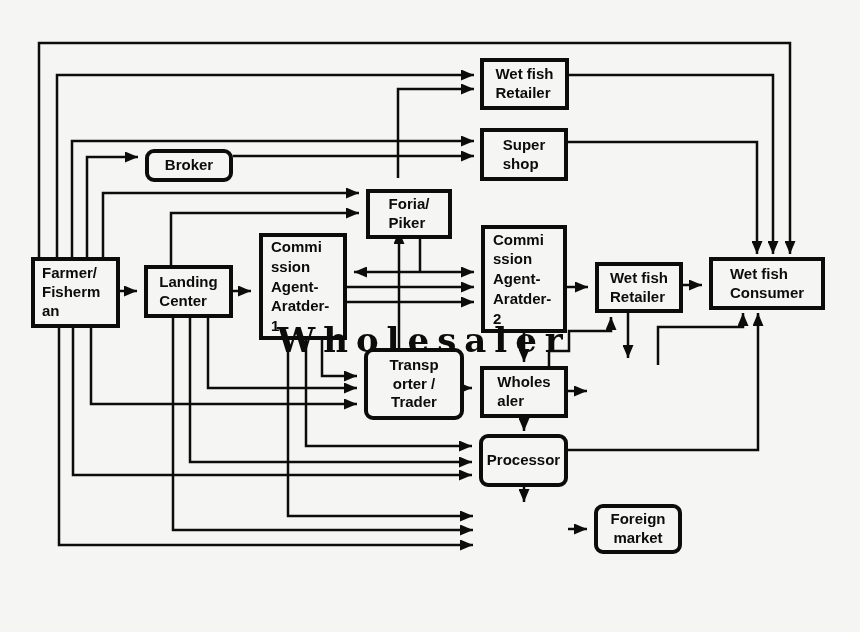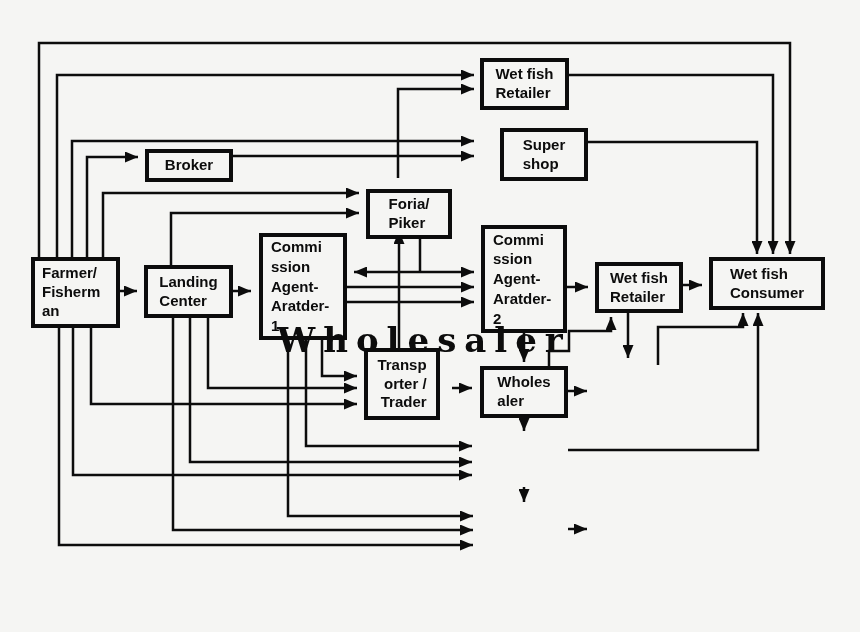--- a/index.html
+++ b/index.html
@@ -21,21 +21,21 @@
     font-size:15px;
     line-height:1.25;
     display:flex;
     align-items:center;
     justify-content:center;
     text-align:left;
     white-space:pre-line;
     z-index:2;
     padding:1px 4px;
   }
-  .node.center{text-align:right;}
+  .node.center{text-align:center;border-radius:9px;}
   #watermark{
     position:absolute;
     left:277px;top:320px;
     z-index:3;
     font-family:"DejaVu Serif", serif;
     font-weight:bold;
     font-size:34px;
     letter-spacing:8px;
     color:#0c0c0c;
     white-space:nowrap;
@@ -108,41 +108,44 @@
 Agent-
 Aratder-
 1</div>
 
   <div class="node" style="left:366px;top:178px;width:86px;height:50px;margin-top:11px;">Foria/
 Piker</div>
 
   <div class="node" style="left:480px;top:58px;width:89px;height:52px;">Wet fish
 Retailer</div>
 
-  <div class="node" style="left:480px;top:128px;width:88px;height:53px;margin-left:20px;">Super
+  <div class="node" style="left:480px;top:128px;width:88px;height:53px;">Super
 shop</div>
 
   <div class="node" style="left:481px;top:225px;width:86px;height:108px;justify-content:flex-start;padding-left:8px;line-height:1.32;">Commi
 ssion
 Agent-
 Aratder-
 2</div>
 
-  <div class="node center" style="left:364px;top:348px;width:76px;height:72px;">Transp
+  <div class="node center" style="left:364px;top:348px;width:100px;height:72px;">Transp
 orter /
 Trader</div>
 
   <div class="node" style="left:480px;top:366px;width:88px;height:52px;">Wholes
 aler</div>
 
   <div class="node" style="left:595px;top:262px;width:88px;height:51px;">Wet fish
 Retailer</div>
 
 
   <div class="node" style="left:709px;top:257px;width:116px;height:53px;">Wet fish
 Consumer</div>
 
+  <div class="node center" style="left:479px;top:434px;width:89px;height:53px;">Processor</div>
 
 
+  <div class="node center" style="left:594px;top:504px;width:88px;height:50px;">Foreign
+market</div>
 
   <div id="watermark">Wholesaler</div>
 
 </div>
 
 </body></html>

